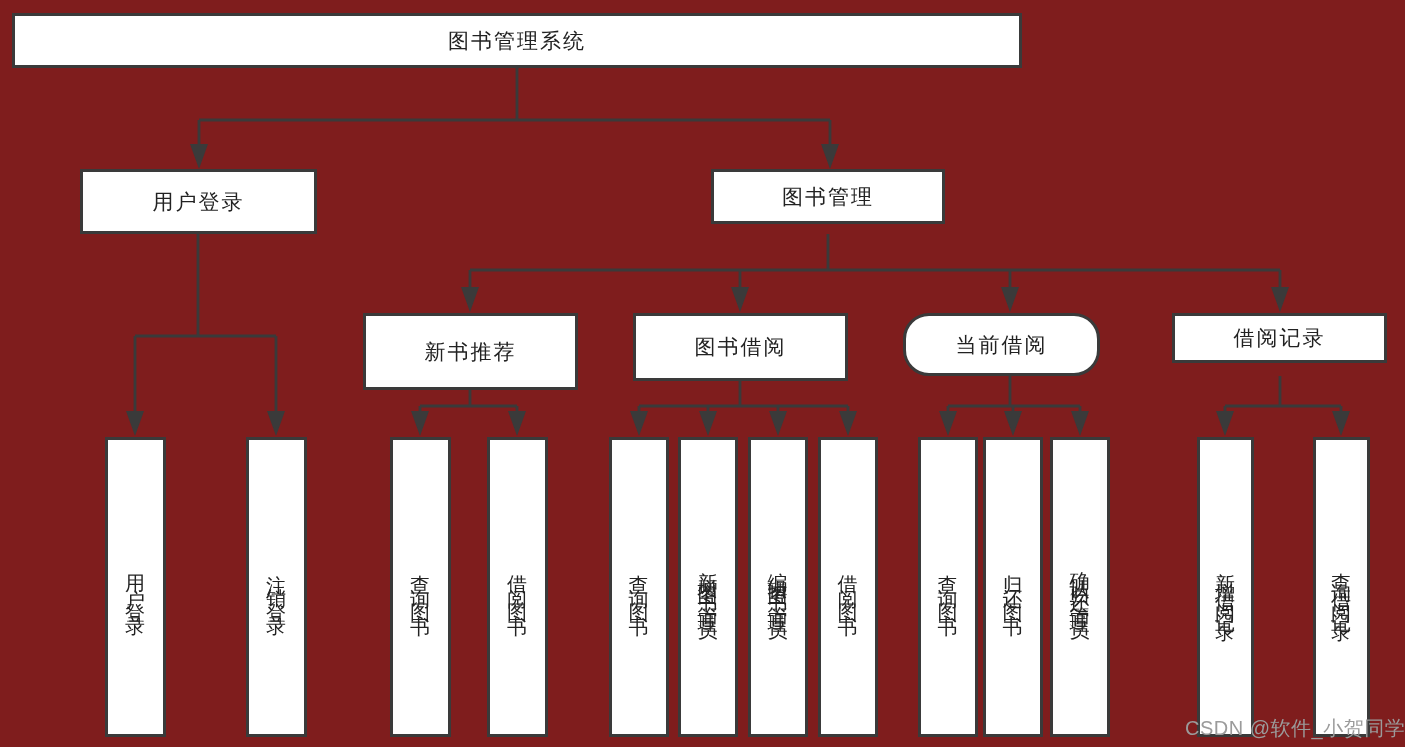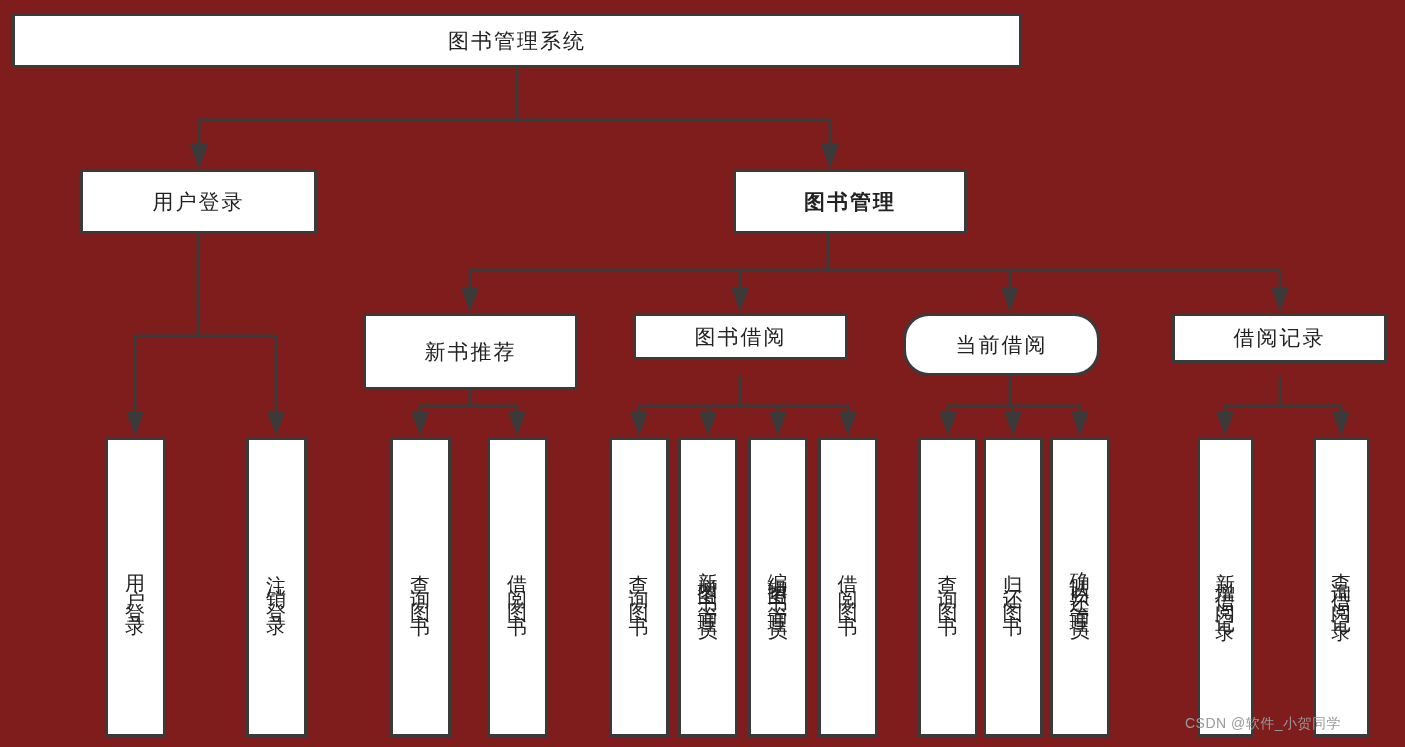--- a/index.html
+++ b/index.html
@@ -49,24 +49,24 @@
     white-space: nowrap;
   }
   .sp-lg { letter-spacing: 14px; }
   .sp-md { letter-spacing: 10px; }
   .sp-sm { letter-spacing: 7px; }
 
   
   .b-root      { left: 12px;   top: 13px;  width: 1010px; height: 55px; }
   
   .b-userlogin { left: 80px;   top: 169px; width: 237px;  height: 65px; }
-  .b-bookmgmt  { left: 733px;  top: 169px; width: 234px;  height: 65px; font-weight: bold; }
+  .b-bookmgmt  { left: 711px;  top: 169px; width: 234px;  height: 55px; }
   
   .b-newbook   { left: 363px;  top: 313px; width: 215px;  height: 77px; }
-  .b-borrow    { left: 633px;  top: 313px; width: 215px;  height: 47px; }
+  .b-borrow    { left: 633px;  top: 313px; width: 215px;  height: 68px; }
   .b-current   { left: 903px;  top: 313px; width: 197px;  height: 63px; border-radius: 26px; }
   .b-records   { left: 1172px; top: 313px; width: 215px;  height: 50px; }
   
   .l1  { left: 105px;  width: 61px; }
   .l2  { left: 246px;  width: 61px; }
   .l3  { left: 390px;  width: 61px; }
   .l4  { left: 487px;  width: 61px; }
   .l5  { left: 609px;  width: 60px; }
   .l6  { left: 678px;  width: 60px; }
   .l7  { left: 748px;  width: 60px; }
@@ -74,21 +74,21 @@
   .l9  { left: 918px;  width: 60px; }
   .l10 { left: 983px;  width: 60px; }
   .l11 { left: 1050px; width: 60px; }
   .l12 { left: 1197px; width: 57px; }
   .l13 { left: 1313px; width: 57px; }
 
   .watermark {
     position: absolute;
     left: 1185px;
     top: 715px;
-    font-size: 14px;
+    font-size: 20px;
     color: #9b9b9b;
     letter-spacing: 0.5px;
     white-space: nowrap;
     z-index: 3;
   }
 </style>
 </head>
 <body>
 
 <div id="stage">

